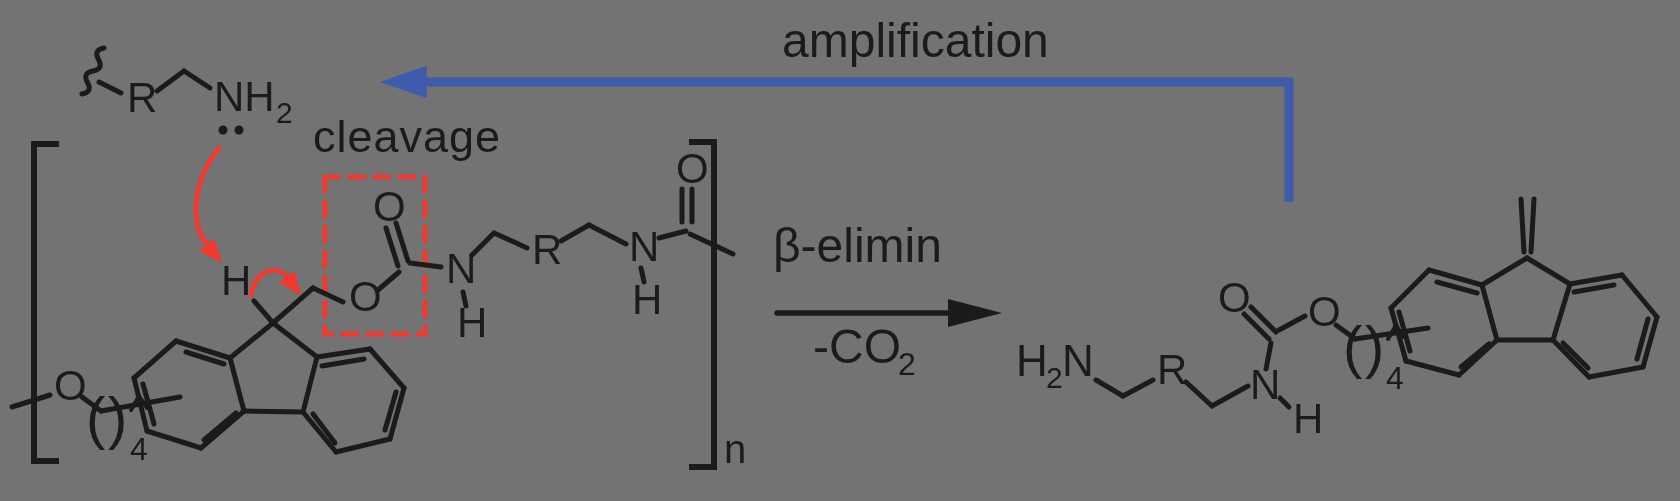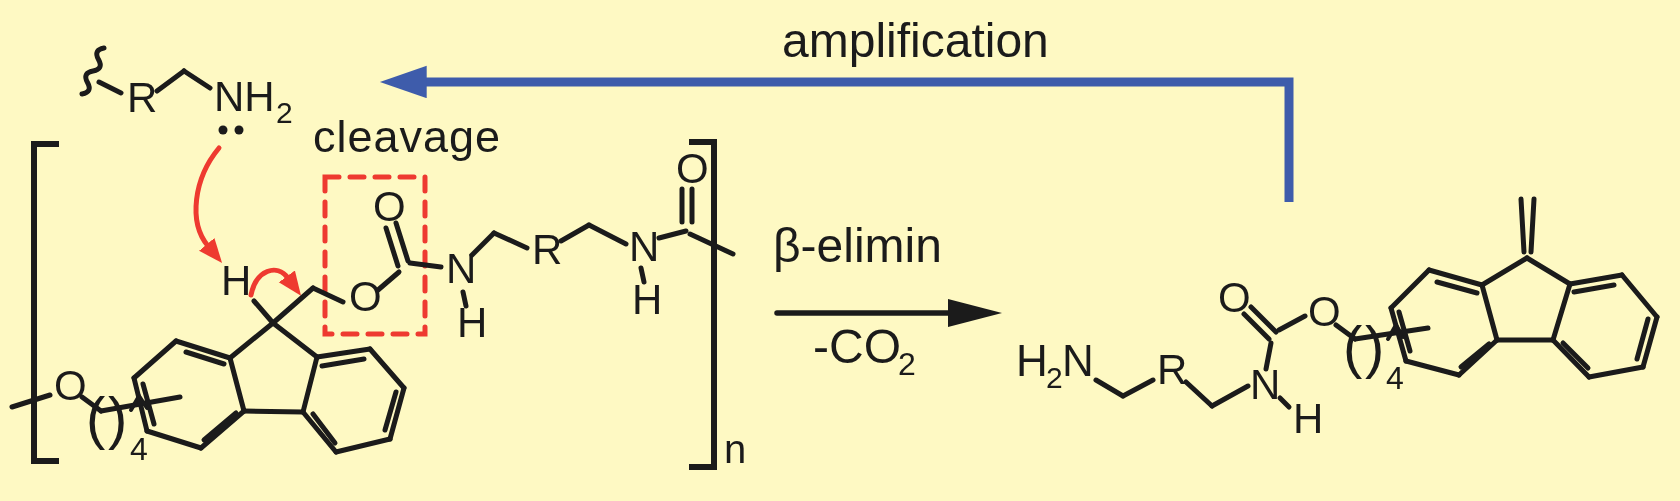--- a/index.html
+++ b/index.html
@@ -1,16 +1,16 @@
 <!DOCTYPE html>
 <html><head>
 <meta charset="utf-8">
 <style>
   html,body{margin:0;padding:0;background:#ffffff;}
-  .stage{position:relative;width:1680px;height:501px;background:#fef9c3;overflow:hidden;}
+  .stage{position:relative;width:1680px;height:501px;background:#737373;overflow:hidden;}
   svg{display:block;}
   text{font-family:"Liberation Sans","DejaVu Sans",sans-serif;fill:#1b1b1b;}
   .atom{font-size:42px;}
   .atom44{font-size:44px;}
   .sub{font-size:30px;}
   .sub32{font-size:32px;}
   .paren{font-size:58px;}
   .caption{font-size:45px;letter-spacing:1px;}
   .caption48{font-size:48px;}
   .nsub{font-size:40px;}

